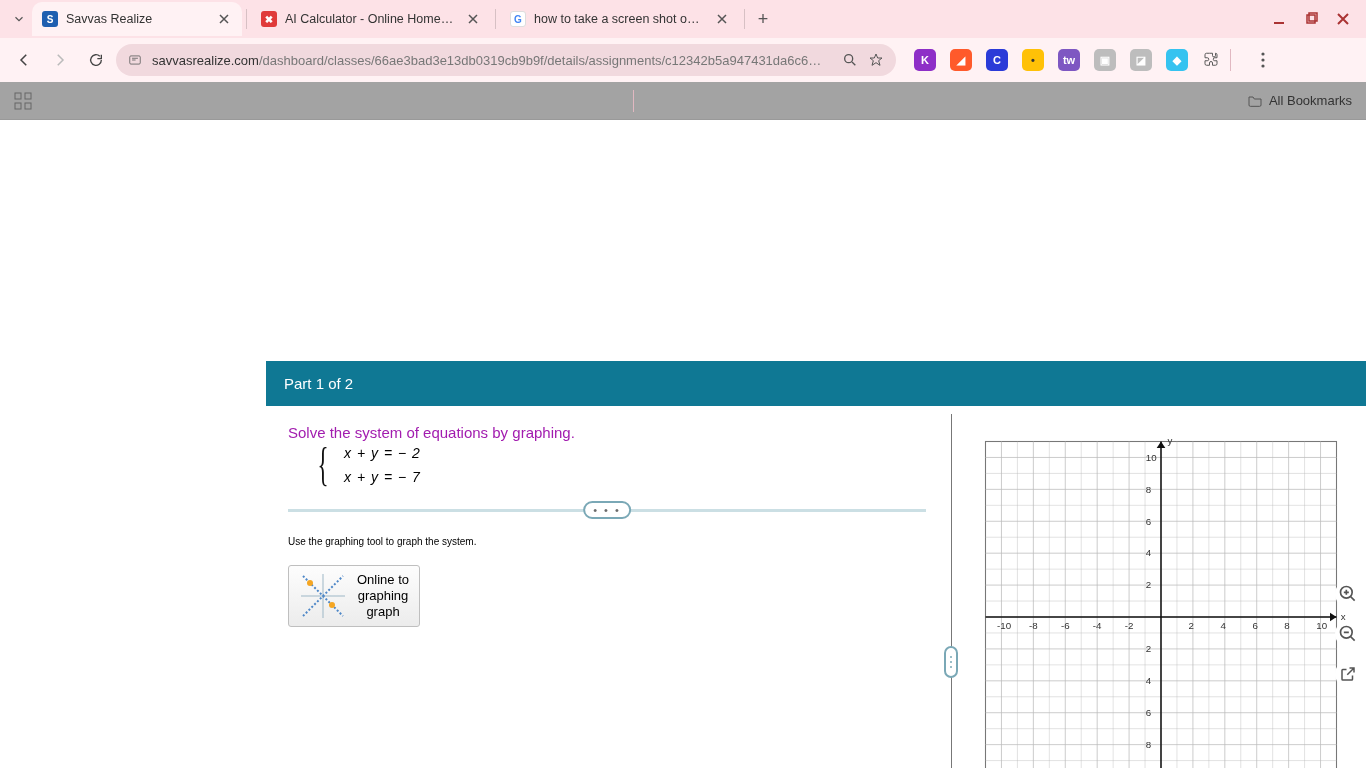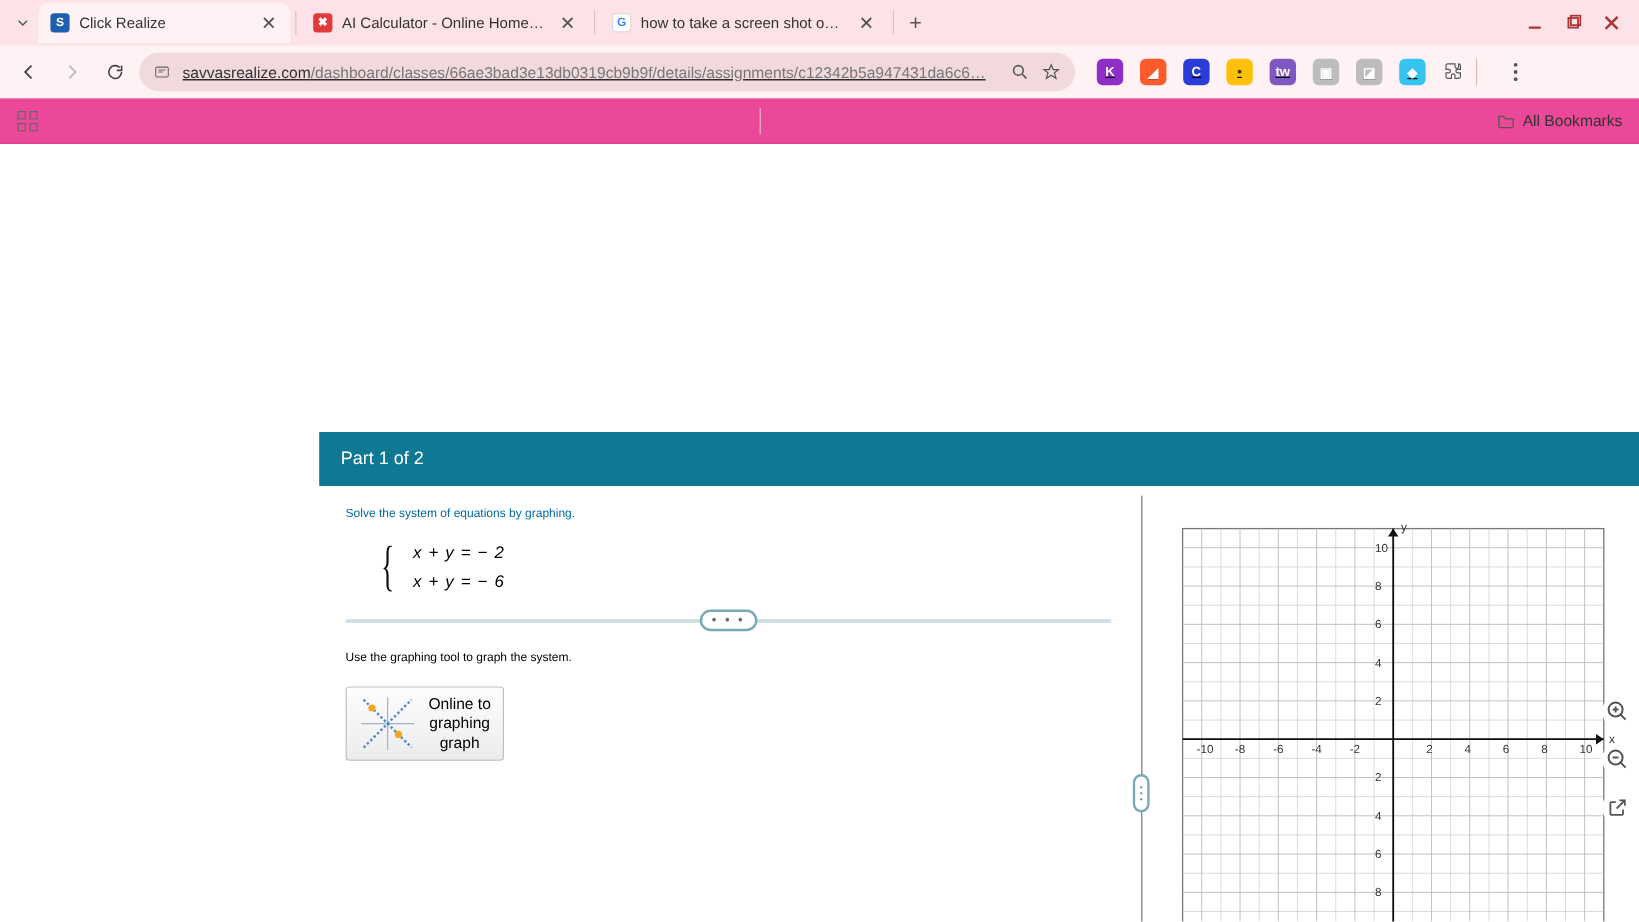--- a/index.html
+++ b/index.html
@@ -12,44 +12,44 @@
   .tab { display:flex; align-items:center; gap:8px; height: 34px; padding: 0 10px; max-width: 240px; min-width: 210px; border-radius: 10px 10px 0 0; position: relative; font-size: 12.5px; color:#333; }
   .tab.active { background: #fff2f4; }
   .tab .favicon { width:16px; height:16px; display:flex; align-items:center; justify-content:center; font-size:10px; font-weight:bold; color:white; border-radius:3px; }
   .tab .title { flex:1; white-space:nowrap; overflow:hidden; text-overflow:ellipsis; }
   .tab .close { width:16px; height:16px; display:flex; align-items:center; justify-content:center; color:#444; }
   .tab-sep { width:1px; height:20px; background: rgba(0,0,0,.15); margin:0 4px; }
   .newtab { width:28px; height:28px; display:flex; align-items:center; justify-content:center; font-size:18px; color:#555; }
   .window-controls { margin-left:auto; display:flex; gap:14px; padding-right:14px; color:#b33; }
   .window-controls span { width:18px; height:18px; display:flex; align-items:center; justify-content:center; font-size:14px; }
 
-  .addrbar { display:flex; align-items:center; height:44px; padding:0 8px; gap:4px; background:#fff2f4;text-decoration:underline; }
+  .addrbar { display:flex; align-items:center; height:44px; padding:0 8px; gap:4px; background:#fff2f4; }
   .navround { width:32px; height:32px; display:flex; align-items:center; justify-content:center; border-radius:50%; color:#555; }
   .navround.disabled { color:#aaa; }
   .omnibox { flex:0 0 auto; width:780px; height:32px; background:#f1d9de; border-radius:16px; display:flex; align-items:center; padding:0 12px; gap:10px; font-size:13px; color:#333; }
   .omnibox .url { flex:1; white-space:nowrap; overflow:hidden; text-overflow:ellipsis; }
   .omnibox .url .dim { color:#777; }
   .ext-icons { display:flex; align-items:center; gap:14px; margin-left:14px; }
   .ext { width:22px; height:22px; border-radius:5px; display:flex; align-items:center; justify-content:center; font-size:11px; font-weight:bold; color:#fff; }
   .kebab { width:28px; height:28px; margin-left:8px; display:flex; align-items:center; justify-content:center; color:#555; }
 
-  .bookmarks-bar { height:38px; display:flex; align-items:center; padding:0 14px; background:#ec4899; border-bottom:1px solid rgba(0,0,0,.06); }
+  .bookmarks-bar { height:38px; display:flex; align-items:center; padding:0 14px; background:#a3a3a3; border-bottom:1px solid rgba(0,0,0,.06); }
   .apps-grid { width:18px; height:18px; }
   .all-bookmarks { margin-left:auto; display:flex; align-items:center; gap:6px; font-size:13px; color:#333; }
 
   
   .page { display:flex; height:696px;align-items:flex-end; }
   .left-gutter { width:266px; background:#f2f2f2; }
   .assignment { flex:1; background:#fff; position:relative; }
 
   .part-bar { background:#0f7894; color:#fff; font-size:15px; padding:14px 18px; }
 
   .content-row { display:flex; }
   .question-col { flex:1; padding:18px 22px 0 22px; position:relative; }
-  .question-text { font-size:10px; color:#0369a1; margin-bottom:14px; }
+  .question-text { font-size:15px; color:#a21caf; }
   .equations { display:flex; align-items:center; gap:10px; margin-left:24px; margin-bottom:20px; }
   .brace { font-size:46px; line-height:40px; font-family: "Times New Roman", serif; transform:scaleX(.5); color:#111; }
   .eq-lines { font-size:14px; line-height:24px; font-family:"Times New Roman", serif; letter-spacing:1px;font-style:italic; }
 
   .divider-wrap { position:relative; margin:10px 0 24px 0; }
   .divider-line { height:3px; background:#6aa3b3; opacity:.35; }
   .divider-pill { position:absolute; left:50%; top:-8px; transform:translateX(-50%); background:#fff; border:2px solid #7aa8b6; border-radius:12px; padding:1px 8px; font-size:11px; color:#6a6a6a; letter-spacing:2px; }
 
   .instruction { font-size:10px; margin-bottom:18px; }
 
@@ -76,21 +76,21 @@
 <div class="browser-top">
   <div class="tabstrip">
     <div class="tab-dropdown">
       <svg width="14" height="14" viewBox="0 0 24 24">
           <path d="M6 9l6 6 6-6" fill="none" stroke="#555" stroke-width="2"></path>
         </svg>
     </div>
 
     <div class="tab active">
       <span class="favicon" style="background:#1f5fb0">S</span>
-      <span class="title">Click Realize</span>
+      <span class="title">Savvas Realize</span>
       <span class="close">
         <svg width="10" height="10" viewBox="0 0 10 10">
             <path d="M1 1l8 8M9 1l-8 8" stroke="#555" stroke-width="1.5"></path>
           </svg>
       </span>
     </div>
     <div class="tab-sep"></div>
     <div class="tab">
       <span class="favicon" style="background:#e03a3a">✖</span>
       <span class="title">AI Calculator - Online Homework</span>
@@ -216,21 +216,21 @@
     </div>
 
     <div class="content-row">
       <div class="question-col">
         <div class="question-text">Solve the system of equations by graphing.</div>
 
         <div class="equations">
           <div class="brace">{</div>
           <div class="eq-lines">
             <div>x + y =  − 2</div>
-            <div>x + y =  − 6</div>
+            <div>x + y =  − 7</div>
           </div>
         </div>
 
         <div class="divider-wrap">
           <div class="divider-line"></div>
           <div class="divider-pill">• • •</div>
         </div>
 
         <div class="instruction">Use the graphing tool to graph the system.</div>
 

